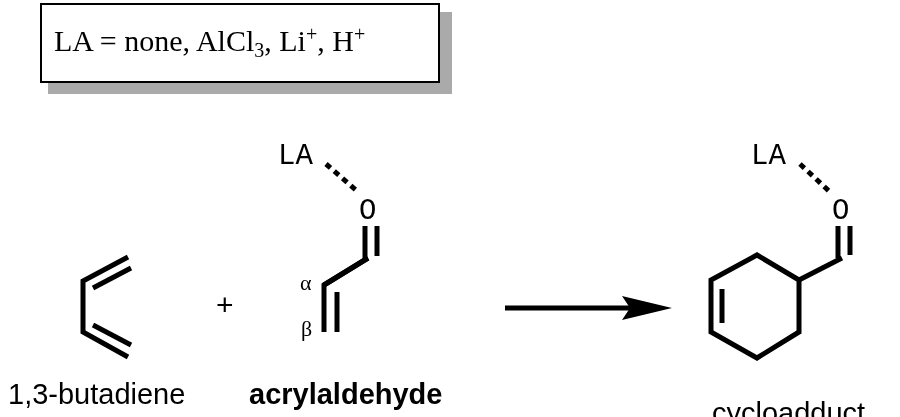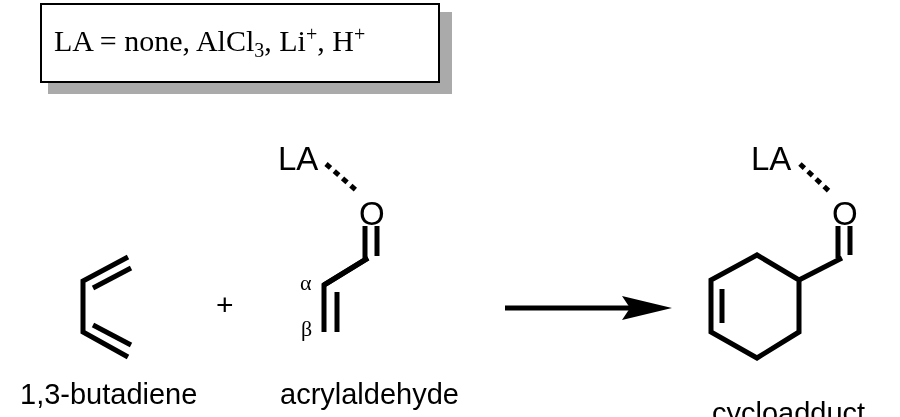--- a/index.html
+++ b/index.html
@@ -6,21 +6,21 @@
   body { width: 900px; height: 417px; position: relative; overflow: hidden;
          font-family: "Liberation Sans", sans-serif; color: #000; }
   .box-shadow { position: absolute; left: 48px; top: 12px; width: 404px; height: 82px; background: #aaaaaa; }
   .box { position: absolute; left: 40px; top: 3px; width: 400px; height: 80px; background: #fff;
          border: 2px solid #000; box-sizing: border-box; }
   .box-text { position: absolute; left: 54px; top: 24px; font-size: 30px; white-space: nowrap; line-height: 1; font-family: Liberation Serif, serif; }
   .box-text sub { font-size: 20px; vertical-align: -6px; }
   .box-text sup { font-size: 20px; vertical-align: 10px; }
   svg { position: absolute; left: 0; top: 0; }
   .label { position: absolute; font-size: 29px; white-space: nowrap; line-height: 1; }
-  .atom { font-family: Liberation Sans, sans-serif; font-size: 33px; }
+  .atom { font-family: Liberation Mono, monospace; font-size: 29px; }
   .greek { font-family: "Liberation Serif", serif; font-size: 22px; }
 </style>
 </head>
 <body>
 
 <div class="box-shadow"></div>
 <div class="box"></div>
 <div class="box-text"><span>LA = none, AlCl</span><sub>3</sub><span>, Li</span><sup>+</sup><span>, H</span><sup>+</sup></div>
 
 <svg width="900" height="417" viewBox="0 0 900 417">
@@ -60,15 +60,15 @@
 <div class="label atom" style="left:278px; top:142px;">LA</div>
 <div class="label atom" style="left:359px; top:197px;">O</div>
 <div class="label greek" style="left:300px; top:272px;">α</div>
 <div class="label greek" style="left:301px; top:318px;">β</div>
 
 <div class="label atom" style="left:751px; top:142px;">LA</div>
 <div class="label atom" style="left:832px; top:197px;">O</div>
 
 <div class="label" style="left:216px; top:290px; font-size:30px;">+</div>
 
-<div class="label" style="left:20px; top:380px;text-align:center;">1,3-butadiene</div>
-<div class="label" style="left:280px; top:380px;">acrylaldehyde</div>
+<div class="label" style="left:8px; top:380px;text-align:center;">1,3-butadiene</div>
+<div class="label" style="left:249px; top:380px;font-weight:bold;">acrylaldehyde</div>
 <div class="label" style="left:712px; top:399px;">cycloadduct</div>
 
 </body></html>

